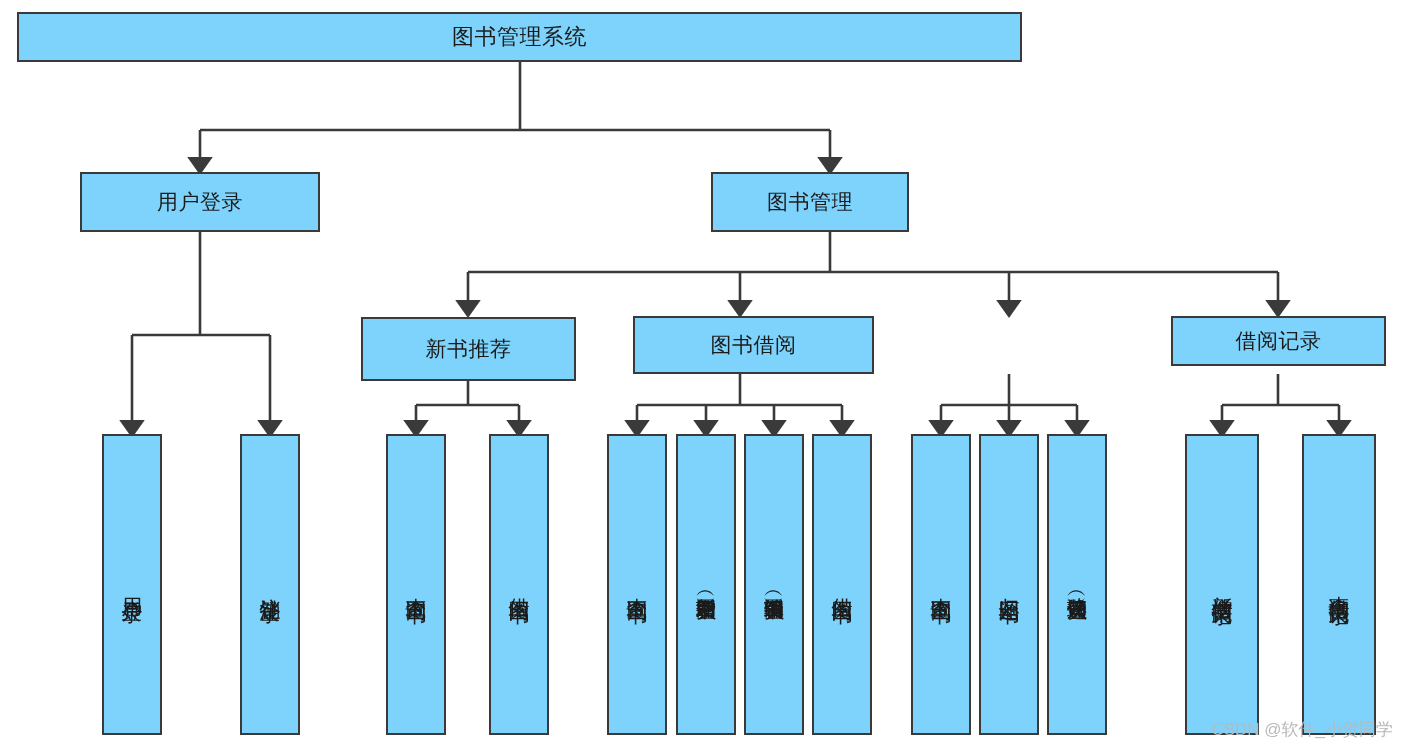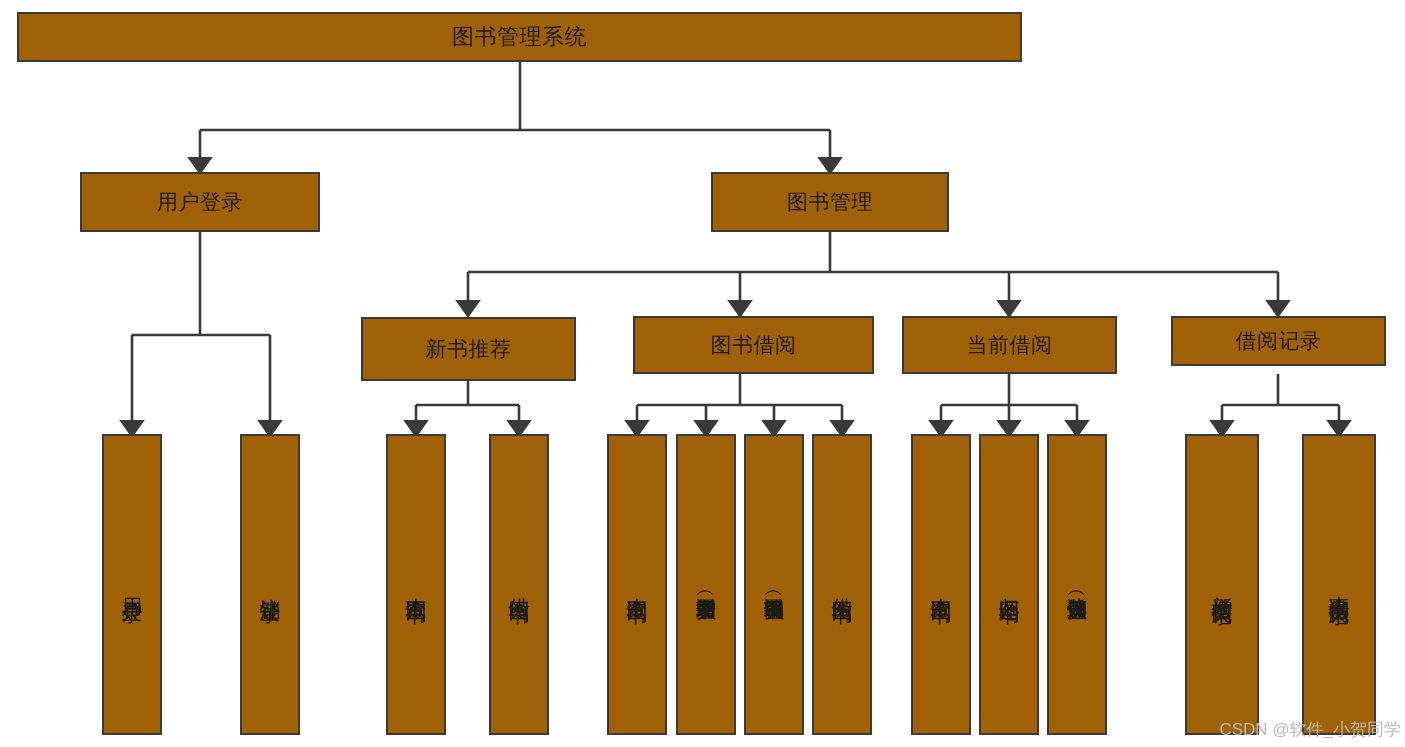--- a/index.html
+++ b/index.html
@@ -10,21 +10,21 @@
     font-family:"Liberation Sans","DejaVu Sans",sans-serif;
     overflow:hidden;
   }
   #canvas{position:relative;width:1405px;height:747px;}
 
   svg#wires{position:absolute;left:0;top:0;width:1405px;height:747px;pointer-events:none;}
 
   .node{
     position:absolute;
     box-sizing:border-box;
-    background:#a16207;
+    background:#7dd3fc;
     border:2.5px solid #3a3a3a;
     display:flex;
     align-items:center;
     justify-content:center;
     color:#1b1b1b;
   }
   .node .lbl{
     display:block;
     line-height:1.18;
     text-align:center;
@@ -45,21 +45,21 @@
     text-orientation:upright;
     font-size:21px;
     line-height:1.05;
     letter-spacing:2px;
     max-height:100%;
   }
   .node.v.tight .lbl{font-size:20px;letter-spacing:0.5px;}
 
   .watermark{
     position:absolute;
-    right:4px;bottom:6px;
+    right:12px;bottom:6px;
     font-size:17px;
     color:#b9b9b9;
     white-space:nowrap;
     font-family:"Liberation Sans","DejaVu Sans",sans-serif;
   }
 </style>
 </head>
 <body>
 
 <div id="canvas">
@@ -114,32 +114,29 @@
     </g>
   </svg>
 
   <div class="node h root" style="left:17px;top:12px;width:1005px;height:50px;">
     <span class="lbl">图书管理系统</span>
   </div>
 
   <div class="node h" style="left:80px;top:172px;width:240px;height:60px;">
     <span class="lbl">用户登录</span>
   </div>
-  <div class="node h" style="left:711px;top:172px;width:238px;height:60px;">
+  <div class="node h" style="left:711px;top:172px;width:198px;height:60px;">
     <span class="lbl">图书管理</span>
   </div>
 
   <div class="node h" style="left:361px;top:317px;width:215px;height:64px;">
     <span class="lbl">新书推荐</span>
   </div>
   <div class="node h" style="left:633px;top:316px;width:241px;height:58px;">
     <span class="lbl">图书借阅</span>
-  </div>
-  <div class="node h" style="left:902px;top:316px;width:215px;height:58px;">
-    <span class="lbl">当前借阅</span>
   </div>
   <div class="node h" style="left:1171px;top:316px;width:215px;height:50px;">
     <span class="lbl">借阅记录</span>
   </div>
 
   <div class="node v" style="left:102px;top:434px;width:60px;height:301px;">
     <span class="lbl">用户登录</span>
   </div>
   <div class="node v" style="left:240px;top:434px;width:60px;height:301px;">
     <span class="lbl">注销登录</span>

